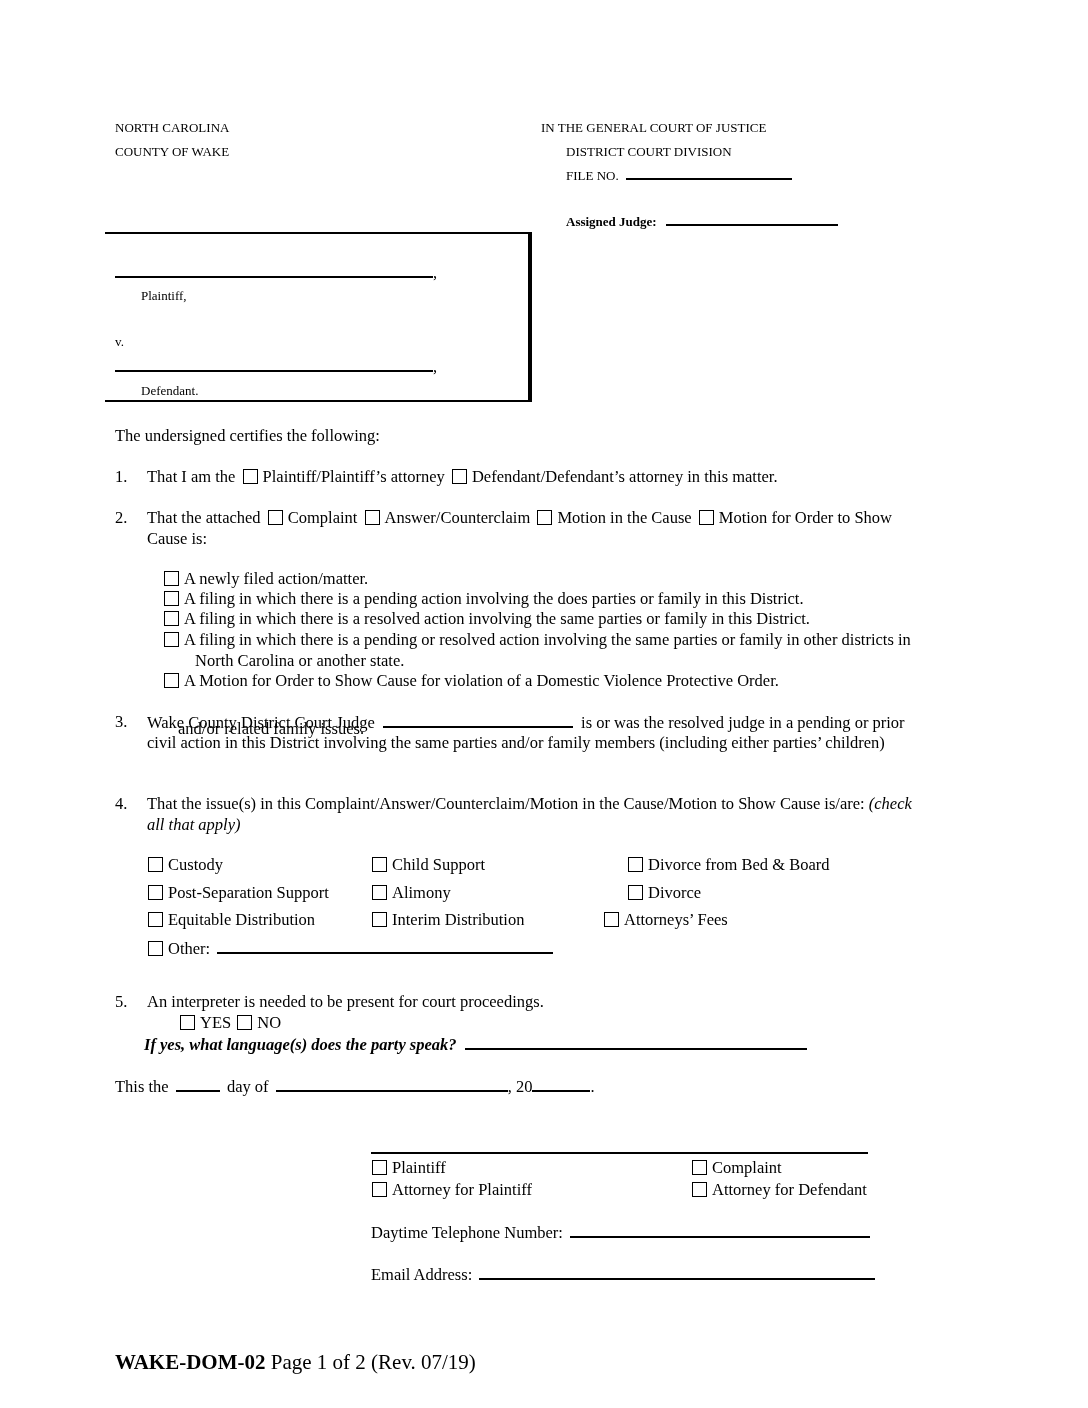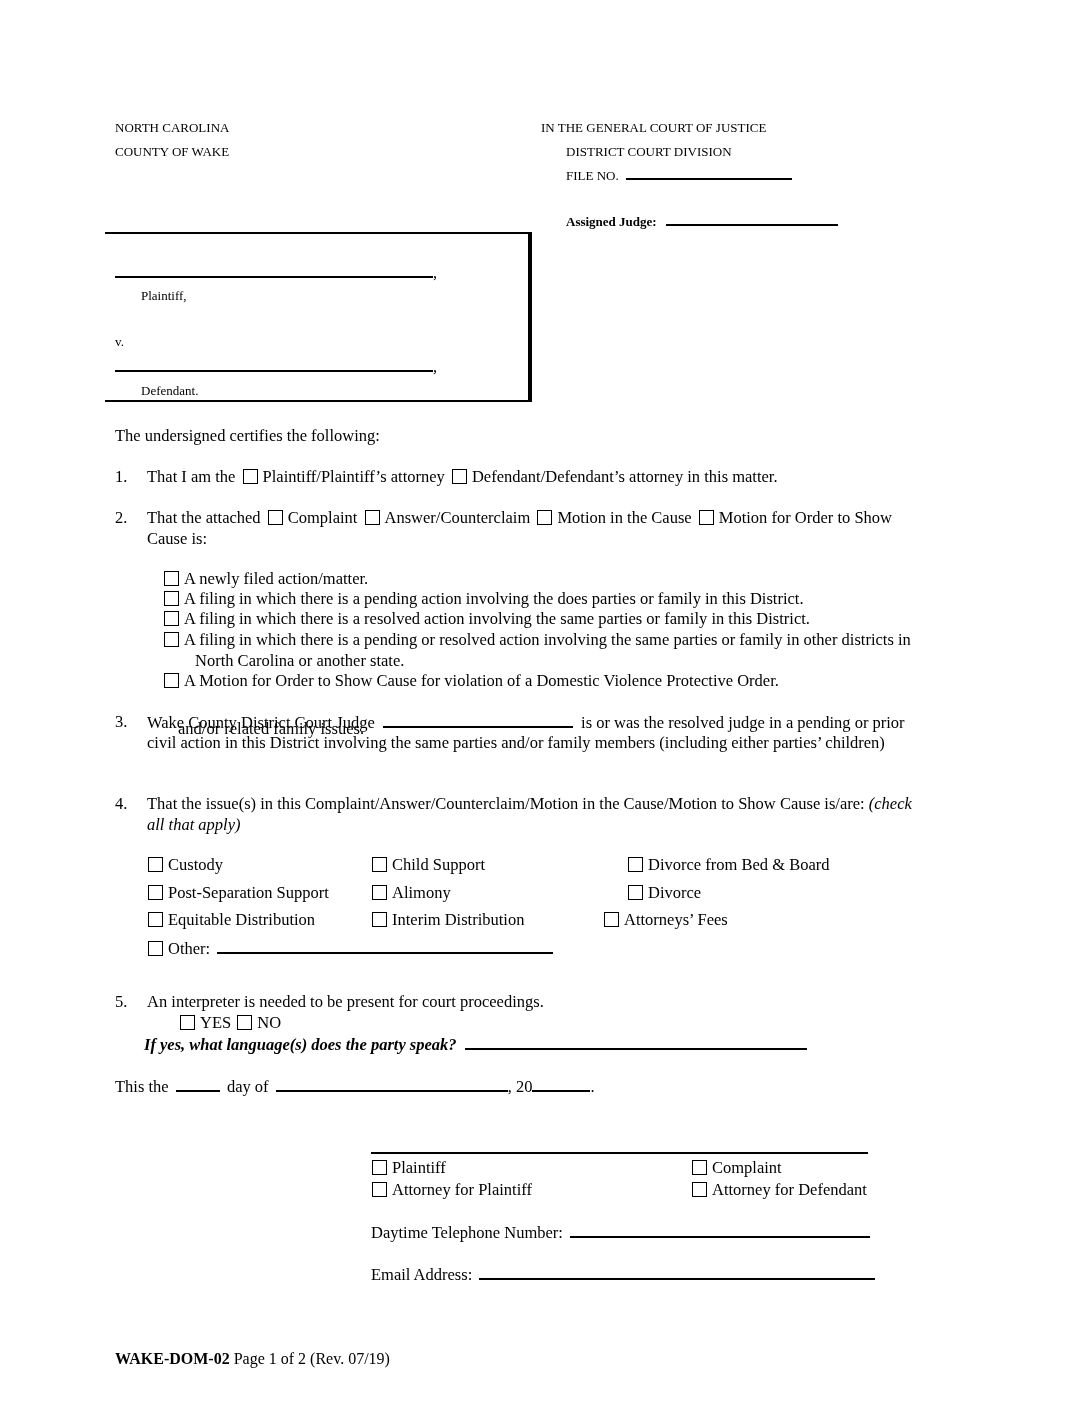--- a/index.html
+++ b/index.html
@@ -148,16 +148,16 @@
 
 <div class="abs" style="left:371px; top:1222px;">
   <span>Daytime Telephone Number:</span>
   <span class="line" style="width:300px; margin-left:3px;"></span>
 </div>
 <div class="abs" style="left:371px; top:1264px;">
   <span>Email Address:</span>
   <span class="line" style="width:396px; margin-left:3px;"></span>
 </div>
 
-<div class="abs" style="left:115px; top:1350px; font-size:16px;">
+<div class="abs" style="left:115px; top:1350px; font-size:21px;">
   <span class="bold">WAKE-DOM-02</span>
   <span>Page 1 of 2 (Rev. 07/19)</span>
 </div>
 
 </body></html>

